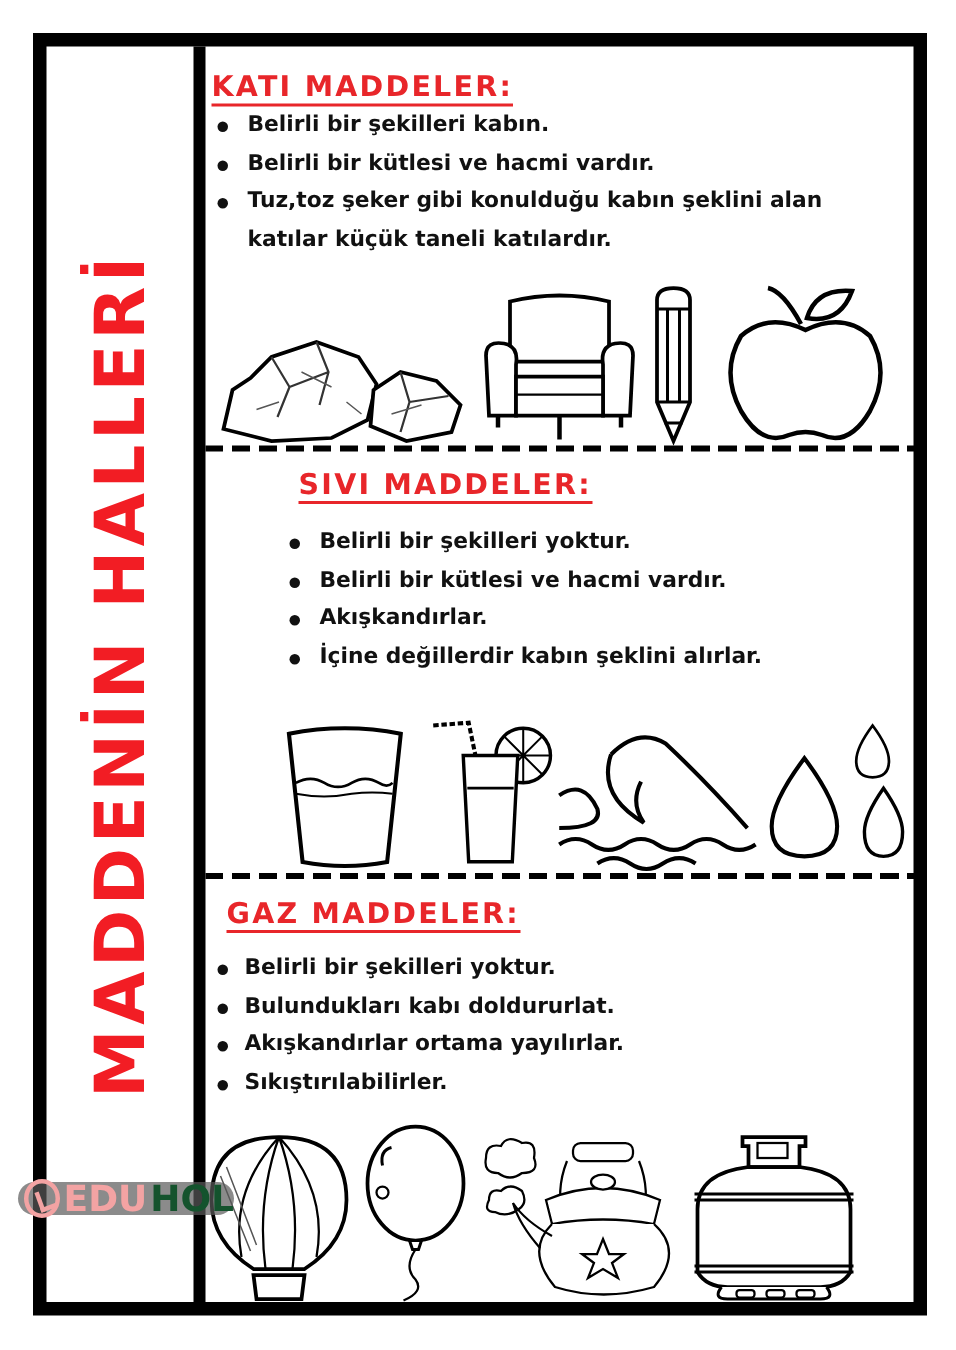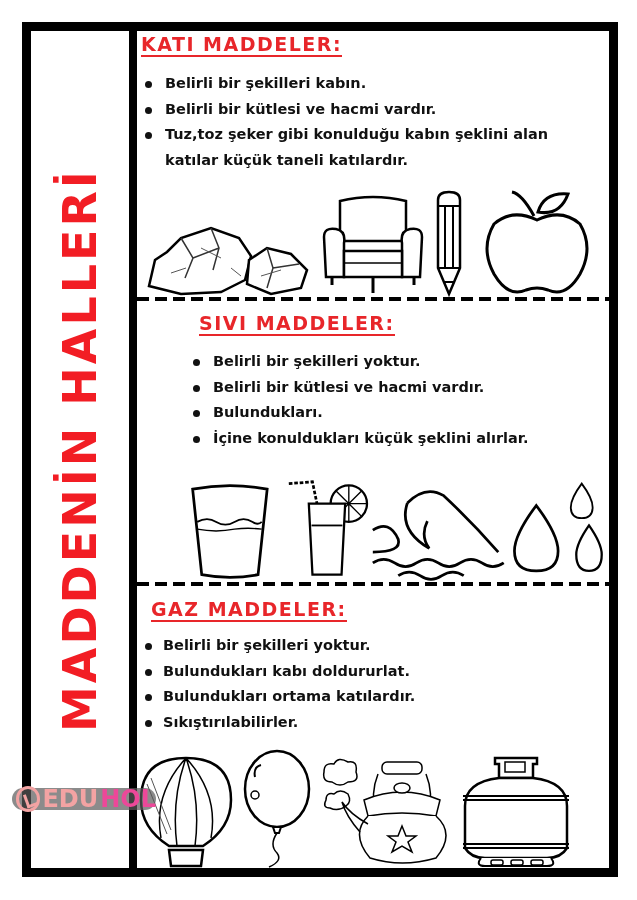--- a/index.html
+++ b/index.html
@@ -25,39 +25,39 @@
   .watermark {
     position: absolute; left: 12px; top: 788px; width: 144px; height: 22px;
     border-radius: 17px; background: rgba(90,90,90,0.7);
     display: flex; align-items: center; padding-left: 4px; gap: 2px;
     font-family: "DejaVu Sans", sans-serif; font-weight: bold; font-size: 24px;
     z-index: 5;
   }
   .wm-icon { width: 26px; height: 26px; border-radius: 50%; border: 3px solid #f3a3a3; position: relative; }
   .wm-icon::after { content: ""; position: absolute; left: 6px; top: 4px; width: 8px; height: 11px; border-left: 3px solid #f3a3a3; border-bottom: 3px solid #f3a3a3; transform: rotate(-20deg); }
   .wm-edu { color: #f3a3a3; }
-  .wm-hol { color: #ec4899; }
+  .wm-hol { color: #14532d; }
 
   .right-col { position: absolute; left: 106px; top: 0; right: 0; height: 100%; }
   .section { position: absolute; left: 0; right: 0; }
   .section.solid { top: 0; height: 269px; }
   .section.liquid { top: 269px; height: 286px; margin-left: 48px; }
   .section.gas { top: 555px; height: 283px; }
 
   .dashed { position: absolute; left: 0; right: -4px; height: 4px;
     background: repeating-linear-gradient(90deg, #000 0 12px, transparent 12px 18px); }
   .dashed.d1 { top: 266px; }
   .dashed.d2 { top: 551px; }
 
   .heading {
     position: absolute; left: 8px; font-family: "DejaVu Sans", sans-serif; font-weight: bold;
     font-size: 19px; letter-spacing: 1.5px; color: #E8262A;
     border-bottom: 2px solid #E8262A; line-height: 22px;
   }
-  .section.solid .heading { top: 2px; left: 4px; }
+  .section.solid .heading { top: 16px; left: 4px; }
   .section.liquid .heading { top: 12px; left: 14px; }
   .section.gas .heading { top: 12px; left: 14px; }
 
   ul.bullets { position: absolute; left: 6px; list-style: none; }
   .section.solid ul.bullets { top: 40px; }
   .section.liquid ul.bullets { top: 49px; }
   .section.gas ul.bullets { top: 47px; }
   ul.bullets li {
     position: relative; padding-left: 22px; font-family: "DejaVu Sans", sans-serif; font-weight: bold;
     font-size: 14.5px; line-height: 25.5px; color: #111;
@@ -119,22 +119,22 @@
         </svg>
       </div>
     </div>
     <div class="dashed d1"></div>
 
     <div class="section liquid">
       <div class="heading">SIVI MADDELER:</div>
       <ul class="bullets">
         <li>Belirli bir şekilleri yoktur.</li>
         <li>Belirli bir kütlesi ve hacmi vardır.</li>
-        <li>Bulundukları.</li>
-        <li>İçine konuldukları küçük şeklini alırlar.</li>
+        <li>Akışkandırlar.</li>
+        <li>İçine değillerdir kabın şeklini alırlar.</li>
       </ul>
       <div class="images">
         <svg width="90" height="108" viewBox="0 0 90 108" style="margin-left:4px;">
           <path d="M4 8 Q45 0 86 8 L76 102 Q45 108 14 102 Z" fill="#fff" stroke="#000" stroke-width="3"></path>
           <path d="M9 44 Q20 38 30 44 Q40 50 50 44 Q60 38 70 44 Q76 48 80 44" fill="none" stroke="#000" stroke-width="2"></path>
           <path d="M9 52 Q30 56 50 52 Q65 50 80 52" fill="none" stroke="#000" stroke-width="1.5"></path>
         </svg>
         <svg width="90" height="110" viewBox="0 0 90 110" style="margin-left:16px;">
           <path d="M2 4 L28 2 L40 60" fill="none" stroke="#000" stroke-width="3" stroke-dasharray="4 2"></path>
           <circle cx="68" cy="26" r="20" fill="#fff" stroke="#000" stroke-width="2.5"></circle>
@@ -156,21 +156,21 @@
         </svg>
       </div>
     </div>
     <div class="dashed d2"></div>
 
     <div class="section gas">
       <div class="heading">GAZ MADDELER:</div>
       <ul class="bullets">
         <li>Belirli bir şekilleri yoktur.</li>
         <li>Bulundukları kabı doldururlat.</li>
-        <li>Bulundukları ortama katılardır.</li>
+        <li>Akışkandırlar ortama yayılırlar.</li>
         <li>Sıkıştırılabilirler.</li>
       </ul>
       <div class="images">
         <svg width="98" height="115" viewBox="0 0 98 115" style="margin-left:0px;">
           <path d="M49 4 Q4 4 4 46 Q4 74 32 92 L66 92 Q94 74 94 46 Q94 4 49 4 Z" fill="#fff" stroke="#000" stroke-width="2.5"></path>
           <path d="M49 4 Q34 46 40 92 M49 4 Q64 46 58 92 M49 4 Q16 40 24 84 M49 4 Q82 40 74 84" fill="none" stroke="#000" stroke-width="1.5"></path>
           <path d="M10 30 L30 80 M14 24 L34 76" stroke="#555" stroke-width="1"></path>
           <path d="M32 96 L66 96 L64 112 L34 112 Z" fill="#fff" stroke="#000" stroke-width="2.5"></path>
         </svg>
         <svg width="75" height="120" viewBox="0 0 75 120" style="margin-left:4px;">

